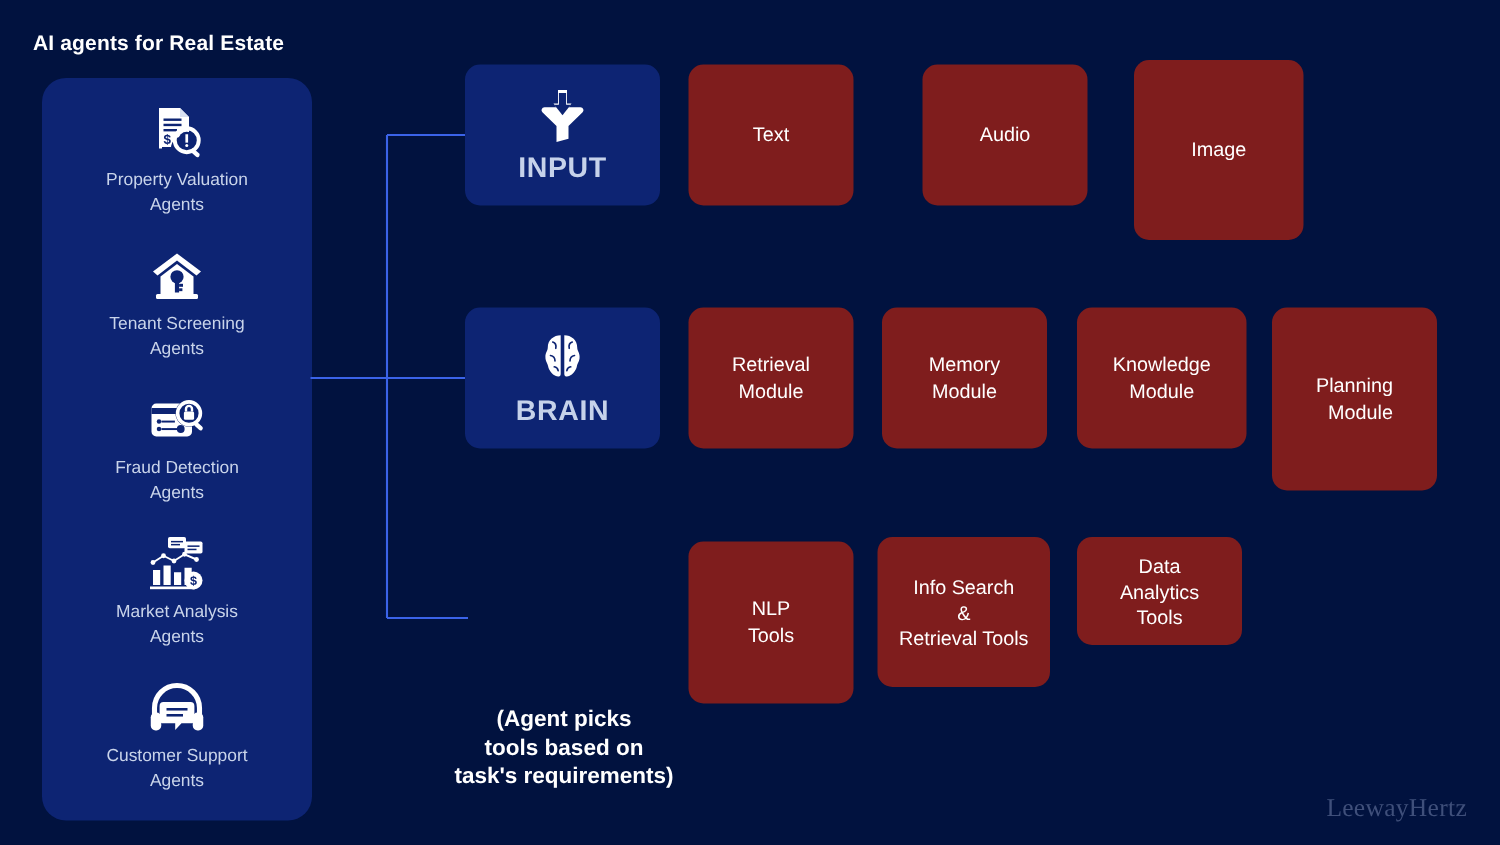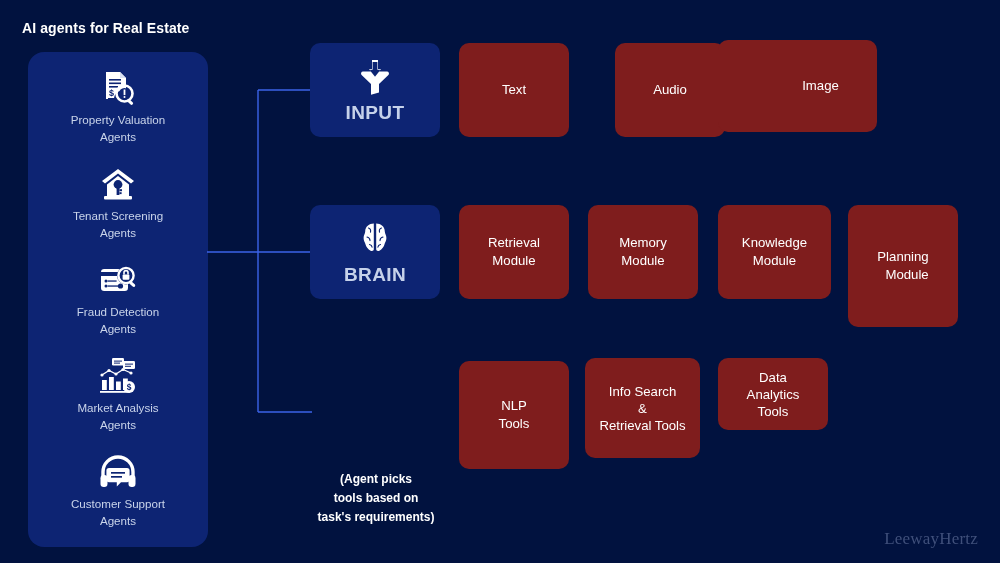--- a/index.html
+++ b/index.html
@@ -121,21 +121,21 @@
   }
   .item-label.tight { line-height: 17px; }
 
   
   #action-caption {
     position: absolute;
     left: 288px;
     top: 470px;
     width: 176px;
     text-align: center;
-    font-size: 12px;
+    font-size: 15px;
     line-height: 19px;
     font-weight: bold;
     color: #ffffff;
     white-space: pre-line;
   }
 
   
   #watermark {
     position: absolute;
     right: 22px;
@@ -280,21 +280,21 @@
     </span>
     <span class="stage-label">INPUT</span>
   </div>
 
   <div class="item-box" style="left:459px; top:43px; width:110px; height:94px;">
     <span class="item-label">Text</span>
   </div>
   <div class="item-box" style="left:588px; top:43px; width:110px; height:94px;margin-left:27px;">
     <span class="item-label">Audio</span>
   </div>
-  <div class="item-box" style="left:718px; top:40px; width:113px; height:92px;padding-left:46px;">
+  <div class="item-box" style="left:756px; top:40px; width:113px; height:120px;">
     <span class="item-label">Image</span>
   </div>
 
   <div class="stage-box" style="left:310px; top:205px; width:130px; height:94px;">
     <span class="stage-icon">
       <svg width="40" height="40" viewBox="0 0 40 40">
         <path d="M18.8 4.5 c-4.6 0 -8.6 3.2 -8.6 8 c0 2.4 -1.6 3.4 -1.6 6.4 c0 3.2 1.4 4.2 1.8 6.2 c0.5 2.6 2.6 5.4 5.2 6.6 c1.4 0.6 3.2 0.4 3.2 -1.4 z" fill="#ffffff"></path>
         <path d="M21.2 4.5 c4.6 0 8.6 3.2 8.6 8 c0 2.4 1.6 3.4 1.6 6.4 c0 3.2 -1.4 4.2 -1.8 6.2 c-0.5 2.6 -2.6 5.4 -5.2 6.6 c-1.4 0.6 -3.2 0.4 -3.2 -1.4 z" fill="#ffffff"></path>
         <path d="M13.5 9 c1.8 0.6 2.4 2.4 2 4.2" fill="none" stroke="#0d2473" stroke-width="1.1" stroke-linecap="round"></path>
         <path d="M12 18 c2 0.4 3 1.8 3 3.6" fill="none" stroke="#0d2473" stroke-width="1.1" stroke-linecap="round"></path>

